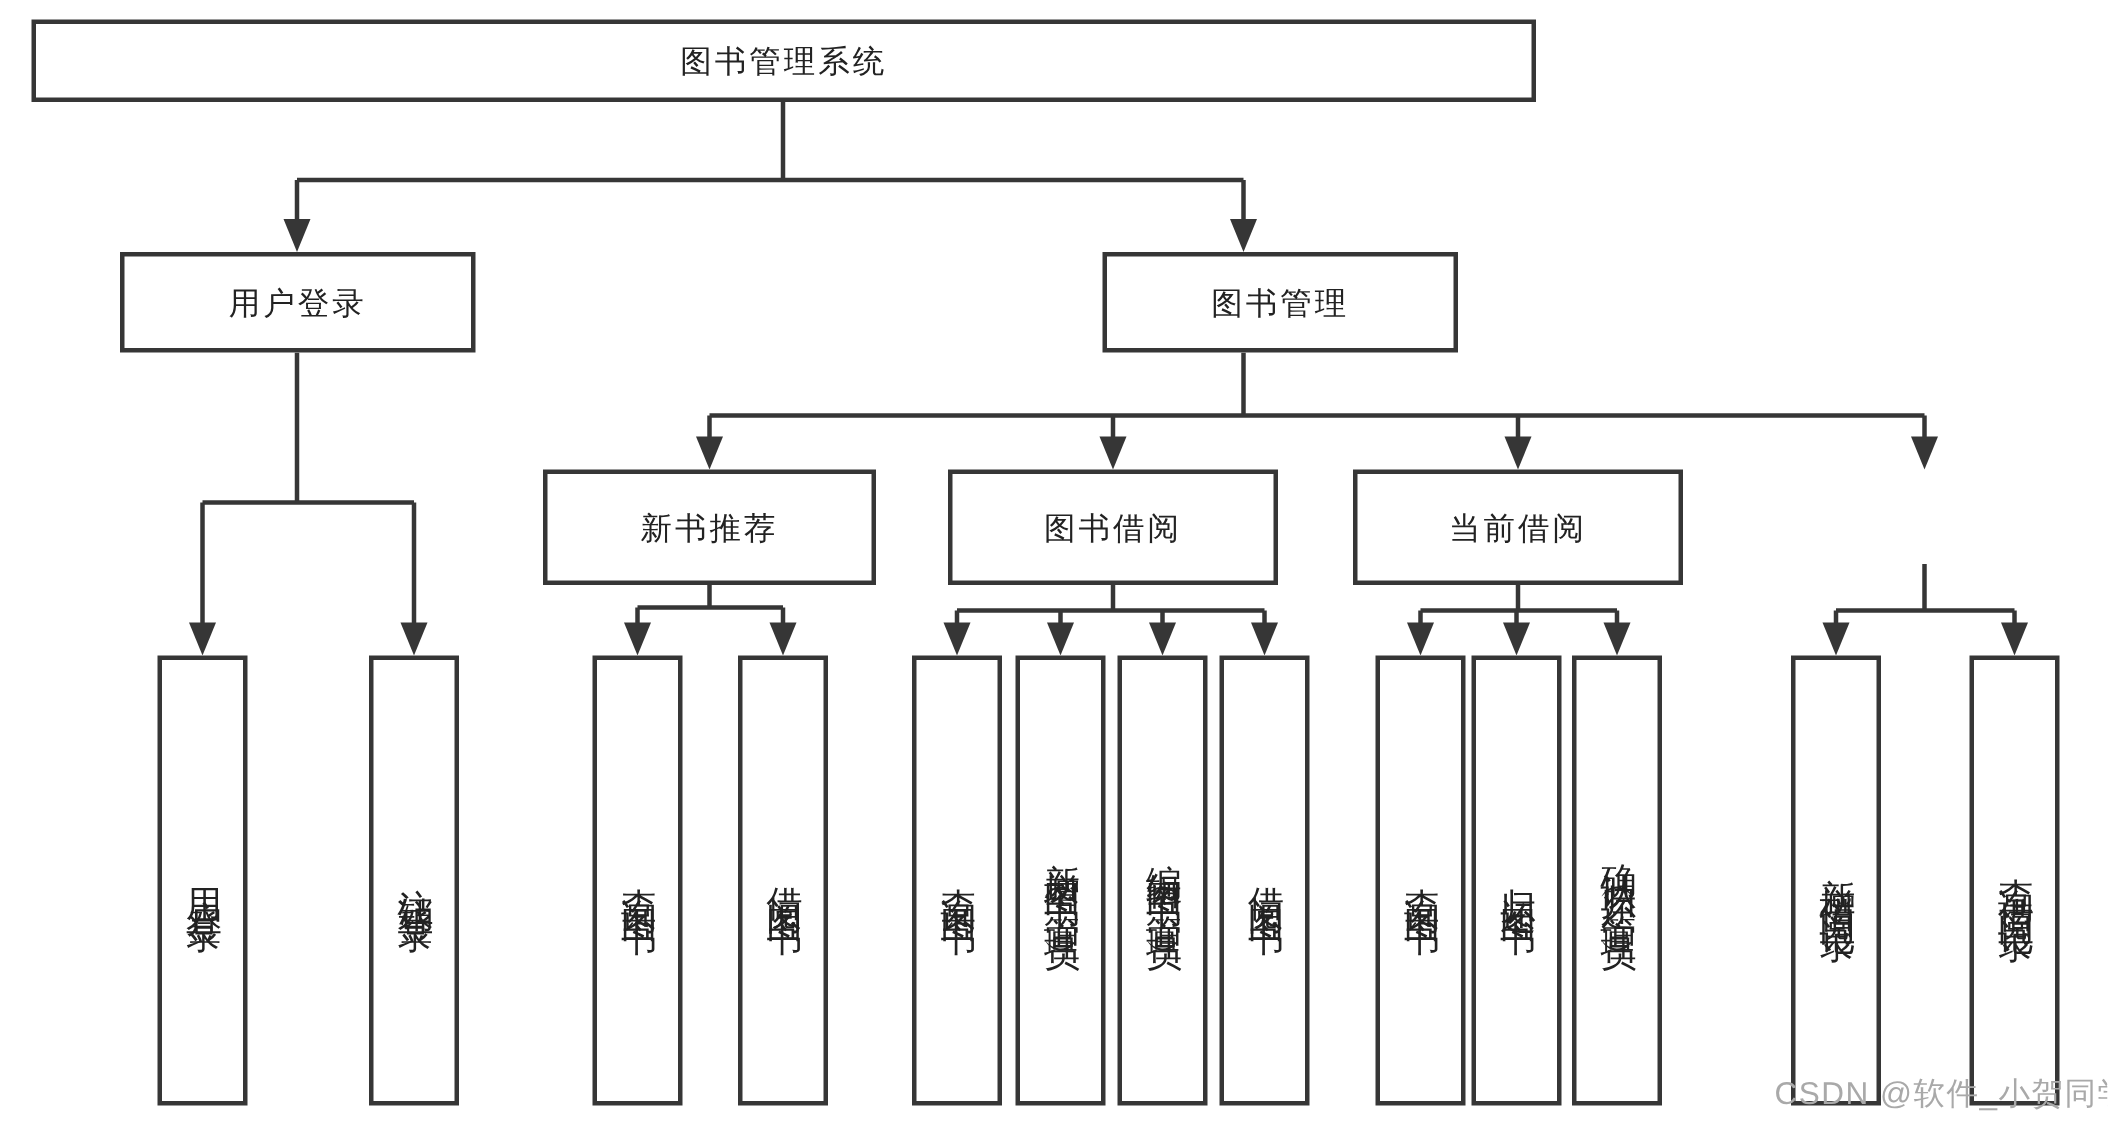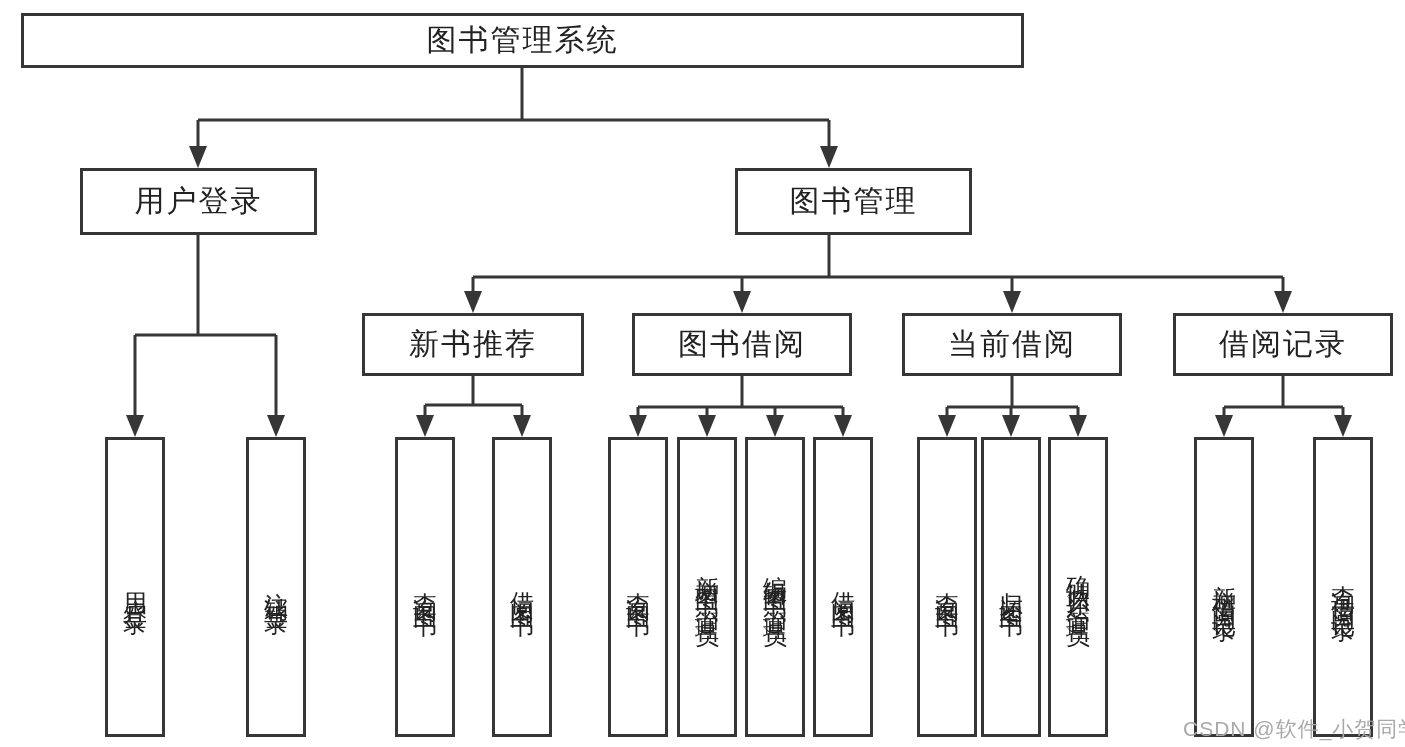--- a/index.html
+++ b/index.html
@@ -22,35 +22,35 @@
     box-sizing: border-box;
     background: #ffffff;
     border: 3px solid #363636;
     display: flex;
     align-items: center;
     justify-content: center;
     z-index: 2;
     color: #222222;
   }
   .node .hlabel {
-    font-size: 30px;
+    font-size: 21px;
     letter-spacing: 2px;
     white-space: nowrap;
   }
   .leaf .vlabel {
     writing-mode: vertical-rl;
     text-orientation: mixed;
     font-size: 24px;
     letter-spacing: 7px;
     line-height: 1;
     white-space: nowrap;
   }
   .root-node  { left: 21px;  top: 13px;  width: 1003px; height: 55px; }
   .lvl2       { top: 168px; height: 67px; width: 237px; }
-  .lvl3       { top: 313px; height: 63px; }
+  .lvl3       { top: 313px; height: 77px; }
   .leaf       { top: 437px; height: 300px; width: 60px; }
   .watermark {
     position: absolute;
     left: 1183px;
     top: 715px;
     z-index: 6;
     font-size: 21px;
     color: #a9a9a9;
     white-space: nowrap;
     letter-spacing: 1px;
@@ -129,23 +129,20 @@
 
   <div class="node lvl3" style="left:362px; width:222px;">
     <span class="hlabel">新书推荐</span>
   </div>
   <div class="node lvl3" style="left:902px; width:220px;">
     <span class="hlabel">当前借阅</span>
   </div>
   <div class="node lvl3" style="left:632px; width:220px;">
     <span class="hlabel">图书借阅</span>
   </div>
-  <div class="node lvl3" style="left:1173px; width:220px;">
-    <span class="hlabel">借阅记录</span>
-  </div>
 
   <div class="node leaf" style="left:105px;">
     <span class="vlabel">用户登录</span>
   </div>
   <div class="node leaf" style="left:246px;">
     <span class="vlabel">注销登录</span>
   </div>
 
   <div class="node leaf" style="left:395px;">
     <span class="vlabel">查询图书</span>

